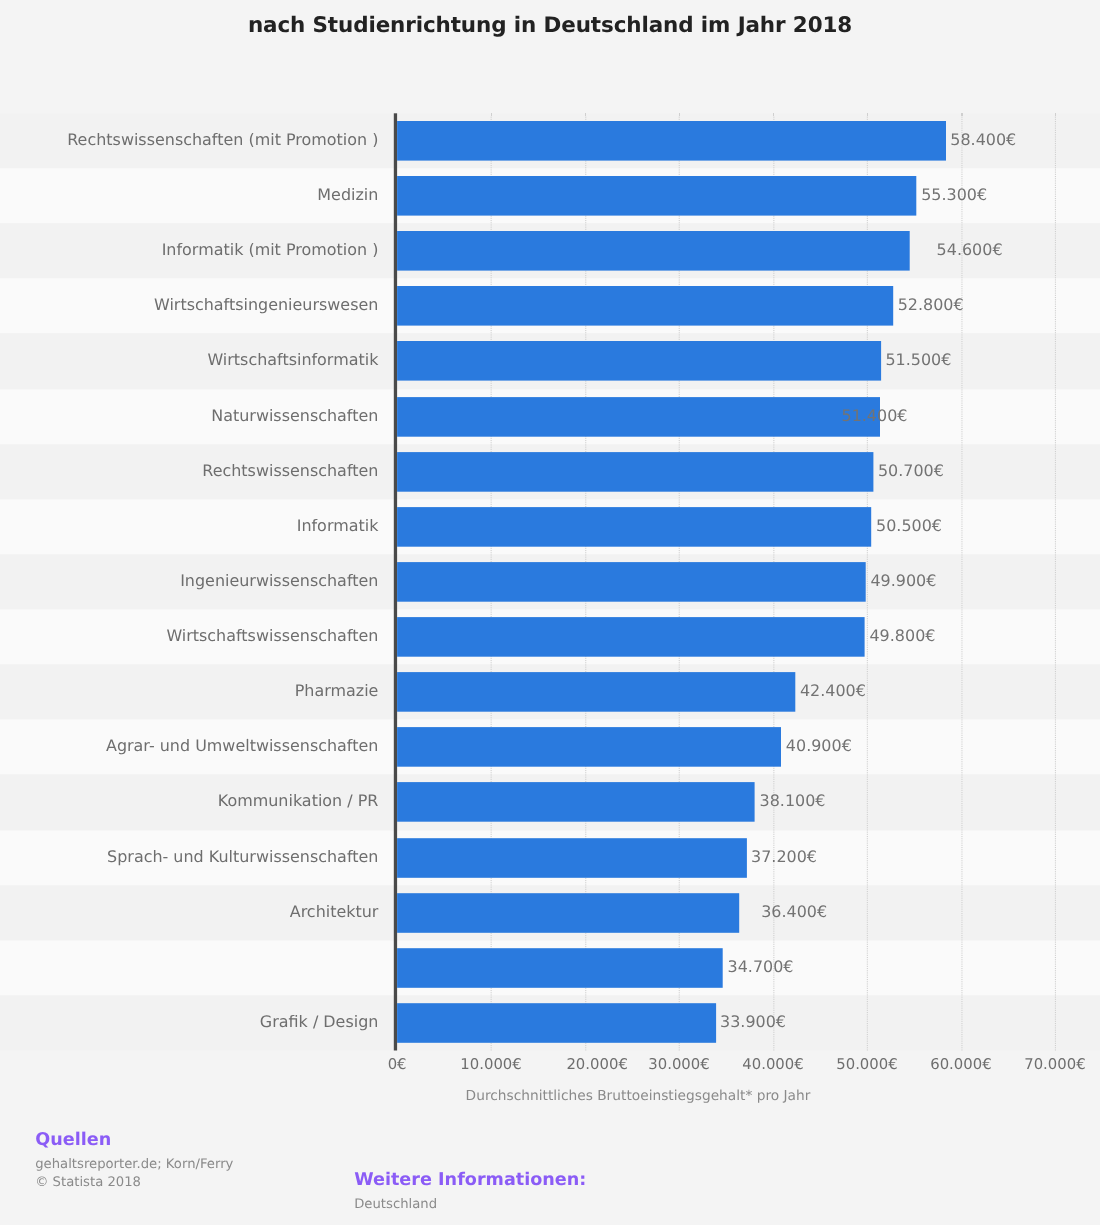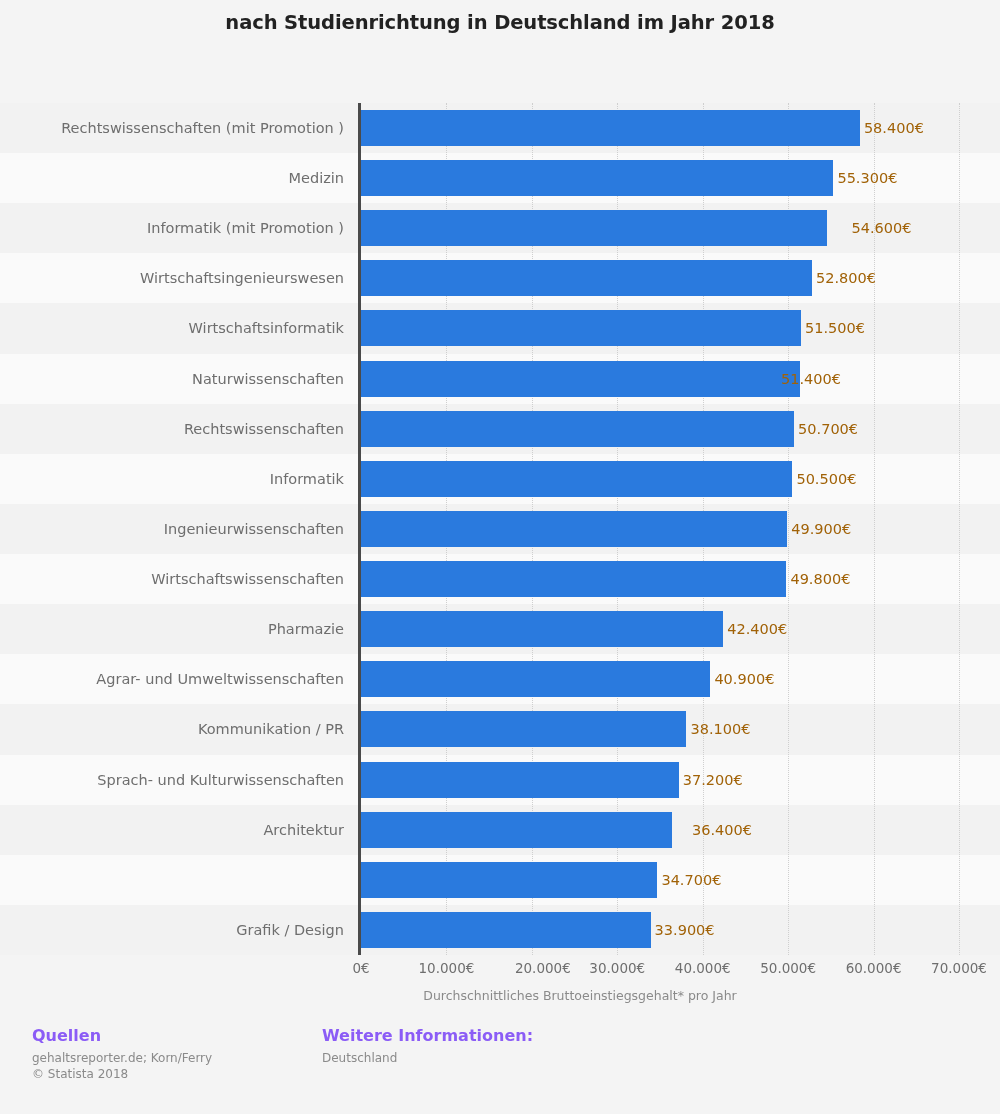--- a/index.html
+++ b/index.html
@@ -93,21 +93,21 @@
     top: 7px;
     height: 36px;
     background: #2a7ade;
   }
   .bar-value {
     position: absolute;
     top: 0;
     height: 50.12px;
     line-height: 50.12px;
     font-size: 14.5px;
-    color: #a16207;
+    color: #737373;
     white-space: nowrap;
     padding-left: 4px;
   }
 
   
   #x-axis {
     position: absolute;
     left: 0;
     top: 955px;
     width: 1000px;
@@ -136,21 +136,21 @@
   
   #footer {
     position: absolute;
     left: 0;
     top: 1026px;
     width: 1000px;
     height: 88px;
   }
   .foot-col { position: absolute; top: 0; }
   #foot-sources { left: 32px; }
-  #foot-more    { left: 322px; }
+  #foot-more    { left: 322px; margin-top: 36px; }
   .foot-head {
     font-size: 16px;
     font-weight: bold;
     color: #8b5cf6;
     margin-bottom: 5px;
     white-space: nowrap;
   }
   .foot-line {
     font-size: 12px;
     color: #8a8a8a;
@@ -217,21 +217,21 @@
         <div class="bar-value" style="left: 812.063px;">52.800€</div>
       </div>
       <div class="bar-row" style="top: 200.471px;">
         <div class="cat-label">Wirtschaftsinformatik</div>
         <div class="bar" style="width: 439.957px; background: rgb(42, 122, 222);"></div>
         <div class="bar-value" style="left: 800.957px;">51.500€</div>
       </div>
       <div class="bar-row" style="top: 250.588px;">
         <div class="cat-label">Naturwissenschaften</div>
         <div class="bar" style="width: 439.103px; background: rgb(42, 122, 222);"></div>
-        <div class="bar-value" style="left: 777px;">51.400€</div>
+        <div class="bar-value" style="left: 761px;">51.400€</div>
       </div>
       <div class="bar-row" style="top: 300.706px;">
         <div class="cat-label">Rechtswissenschaften</div>
         <div class="bar" style="width: 433.123px; background: rgb(42, 122, 222);"></div>
         <div class="bar-value" style="left: 794.123px;">50.700€</div>
       </div>
       <div class="bar-row" style="top: 350.824px;">
         <div class="cat-label">Informatik</div>
         <div class="bar" style="width: 431.414px; background: rgb(42, 122, 222);"></div>
         <div class="bar-value" style="left: 792.414px;">50.500€</div>

